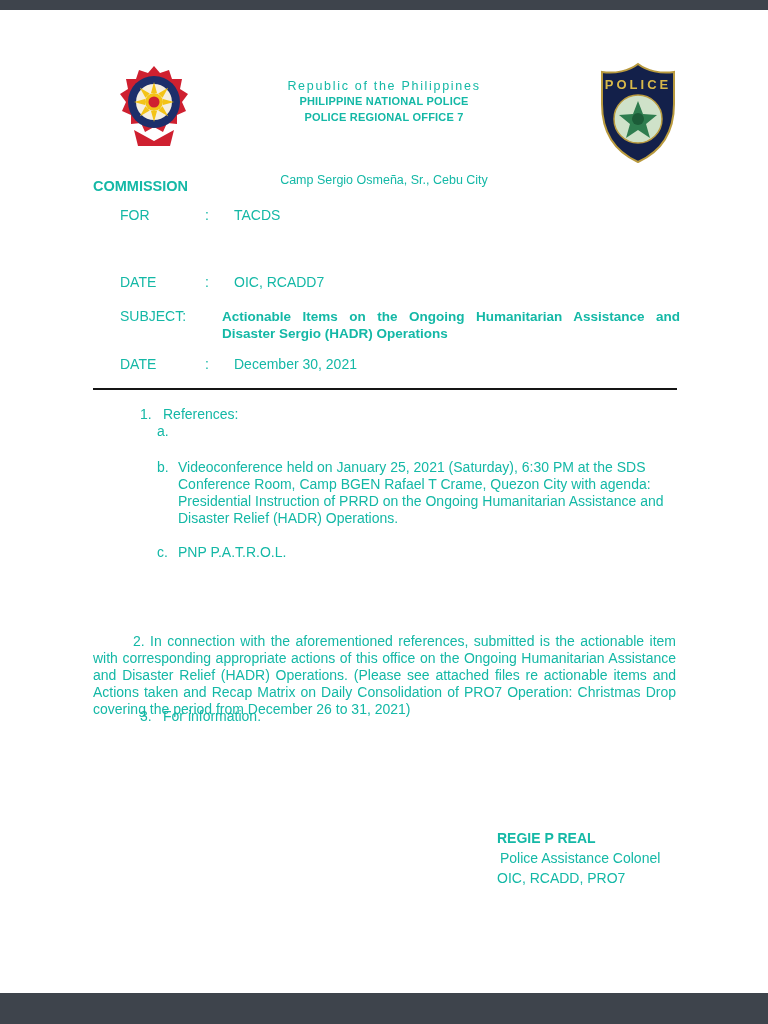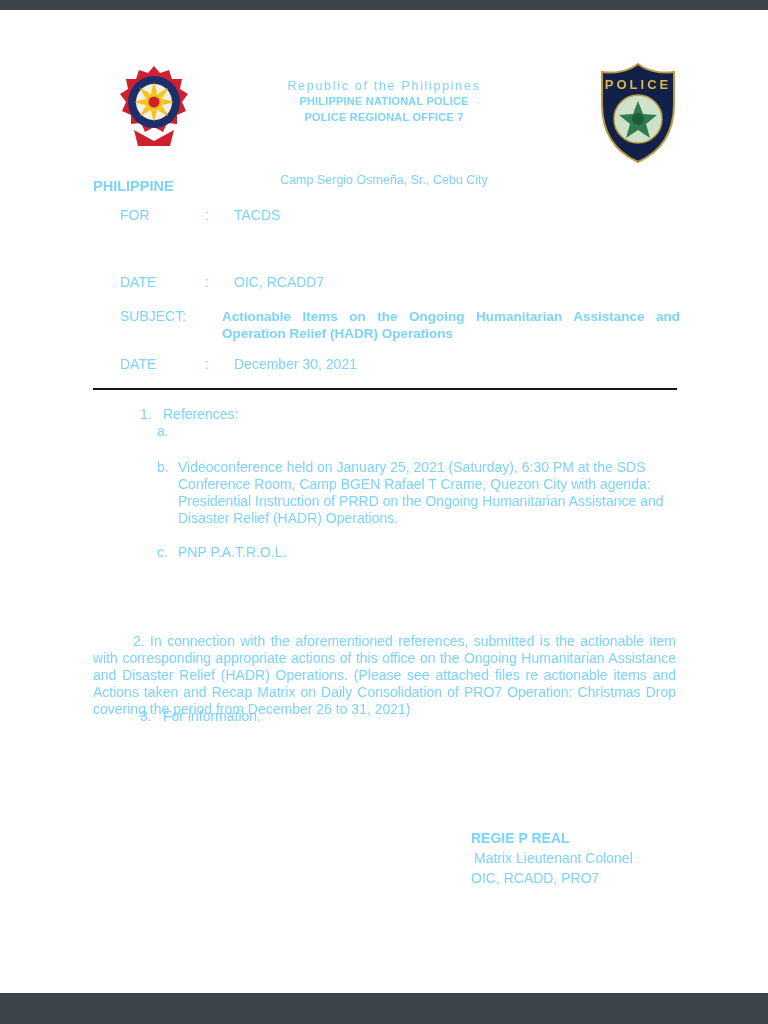--- a/index.html
+++ b/index.html
@@ -4,21 +4,21 @@
 <style>
   html,body{margin:0;padding:0;}
   body{
     width:768px;height:1024px;
     background:#3e444c;
     position:relative;overflow:hidden;
     font-family:"Liberation Sans", sans-serif;
   }
   #stage{position:absolute;inset:0;}
   .paper{position:absolute;left:0;top:10px;width:768px;height:983px;background:#ffffff;}
-  .layer{position:absolute;inset:0;color:#7dd3fc;text-decoration:underline;}
+  .layer{position:absolute;inset:0;color:#14b8a6;text-decoration:underline;}
   .abs{position:absolute;}
   .fs{font-size:14px;line-height:17px;}
   .nowrap{white-space:nowrap;}
 
   
   .hdr{left:0;right:0;top:79px;text-align:center;line-height:15.4px;}
   .hdr .h1{font-size:12.5px;letter-spacing:1.7px;}
   .hdr .h2{font-size:12.5px;letter-spacing:0.2px;}
   .hdr .h3,.hdr .h4{font-size:11px;font-weight:700;letter-spacing:0.2px;}
   .hdr .h5{font-size:12.5px;margin-top:48px;}
@@ -34,21 +34,21 @@
   .fvalue{position:absolute;left:222px;white-space:nowrap;margin-left:12px;}
   .subject-value{position:absolute;left:222px;width:458px;font-weight:700;font-size:13.5px;
     line-height:17px;text-align:justify;white-space:normal;}
 
   .rule{left:93px;top:388px;width:584px;height:2px;background:#151515;}
 
   .hang{width:492px;text-align:left;}
   .para2{left:93px;top:601px;width:583px;font-size:14px;line-height:17px;
     text-align:justify;text-indent:40px;margin-top:32px;}
 
-  .sig{left:471px;top:828px;font-size:14px;line-height:20px;}
+  .sig{left:497px;top:828px;font-size:14px;line-height:20px;}
   .sig .name{font-weight:700;}
   .sig .rank{padding-left:3px;}
 </style>
 </head>
 <body>
 
 <div id="stage">
   <div class="paper"></div>
 
   <div class="layer">
@@ -80,37 +80,37 @@
     </div>
 
     <svg class="abs patch" width="78" height="102" viewBox="0 0 78 102">
       <path d="M39 2 C48 9 62 12 75 10 L75 42 C75 72 61 90 39 100 C17 90 3 72 3 42 L3 10 C16 12 30 9 39 2 Z" fill="#13204a" stroke="#b99a3e" stroke-width="2"></path>
       <text x="39" y="27" text-anchor="middle" font-size="13" font-weight="bold" fill="#d8b84a" style="letter-spacing:3px">POLICE</text>
       <circle cx="39" cy="57" r="24" fill="#cfe2c9" stroke="#b99a3e" stroke-width="1.5"></circle>
       <path d="M39 39l5 13 14 1-11 9 4 14-12-8-12 8 4-14-11-9 14-1z" fill="#2e7d4f"></path>
       <circle cx="39" cy="57" r="6" fill="#1c5c38"></circle>
     </svg>
 
-    <div class="abs memo-title">PHILIPPINE</div>
+    <div class="abs memo-title">COMMISSION</div>
 
     <div class="abs frow" style="top:207px">
       <span class="flabel">FOR</span>
       <span class="fcolon">:</span>
       <span class="fvalue">TACDS</span>
     </div>
 
     <div class="abs frow" style="top:274px">
       <span class="flabel">DATE</span>
       <span class="fcolon">:</span>
       <span class="fvalue">OIC, RCADD7</span>
     </div>
 
     <div class="abs frow" style="top:308px">
       <span class="flabel">SUBJECT:</span>
-      <span class="subject-value">Actionable Items on the Ongoing Humanitarian Assistance and Operation Relief (HADR) Operations</span>
+      <span class="subject-value">Actionable Items on the Ongoing Humanitarian Assistance and Disaster Sergio (HADR) Operations</span>
     </div>
 
     <div class="abs frow" style="top:356px">
       <span class="flabel">DATE</span>
       <span class="fcolon">:</span>
       <span class="fvalue">December 30, 2021</span>
     </div>
 
     <div class="abs rule"></div>
 
@@ -125,18 +125,18 @@
     <span class="abs fs" style="left:157px;top:544px">c.</span>
     <span class="abs fs nowrap" style="left:178px;top:544px">PNP P.A.T.R.O.L.</span>
 
     <div class="abs para2">2. In connection with the aforementioned references, submitted is the actionable item with corresponding appropriate actions of this office on the Ongoing Humanitarian Assistance and Disaster Relief (HADR) Operations. (Please see attached files re actionable items and Actions taken and Recap Matrix on Daily Consolidation of PRO7 Operation: Christmas Drop covering the period from December 26 to 31, 2021)</div>
 
     <span class="abs fs" style="left:140px;top:708px">3.</span>
     <span class="abs fs nowrap" style="left:163px;top:708px">For information.</span>
 
     <div class="abs sig">
       <div class="name">REGIE P REAL</div>
-      <div class="rank">Matrix Lieutenant Colonel</div>
+      <div class="rank">Police Assistance Colonel</div>
       <div class="pos">OIC, RCADD, PRO7</div>
     </div>
 
   </div>
 </div>
 
 </body></html>

